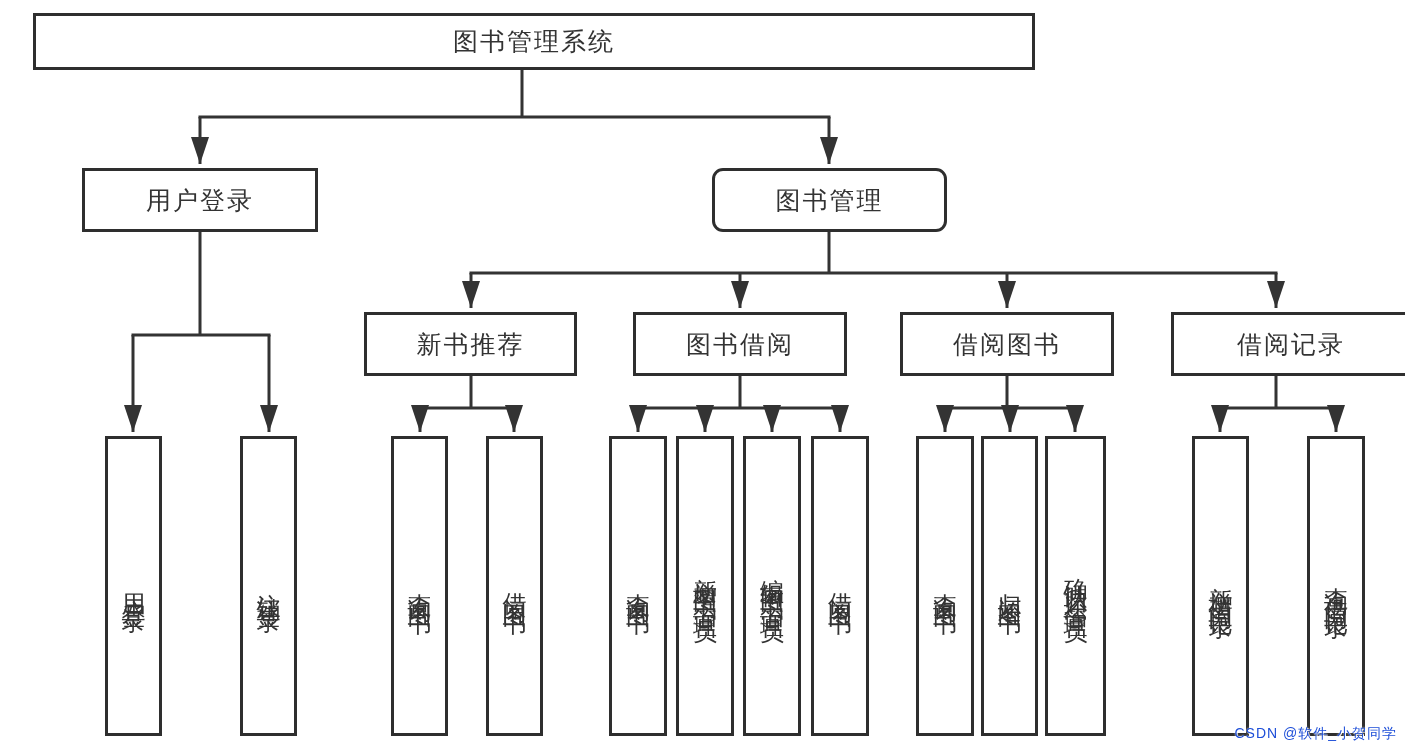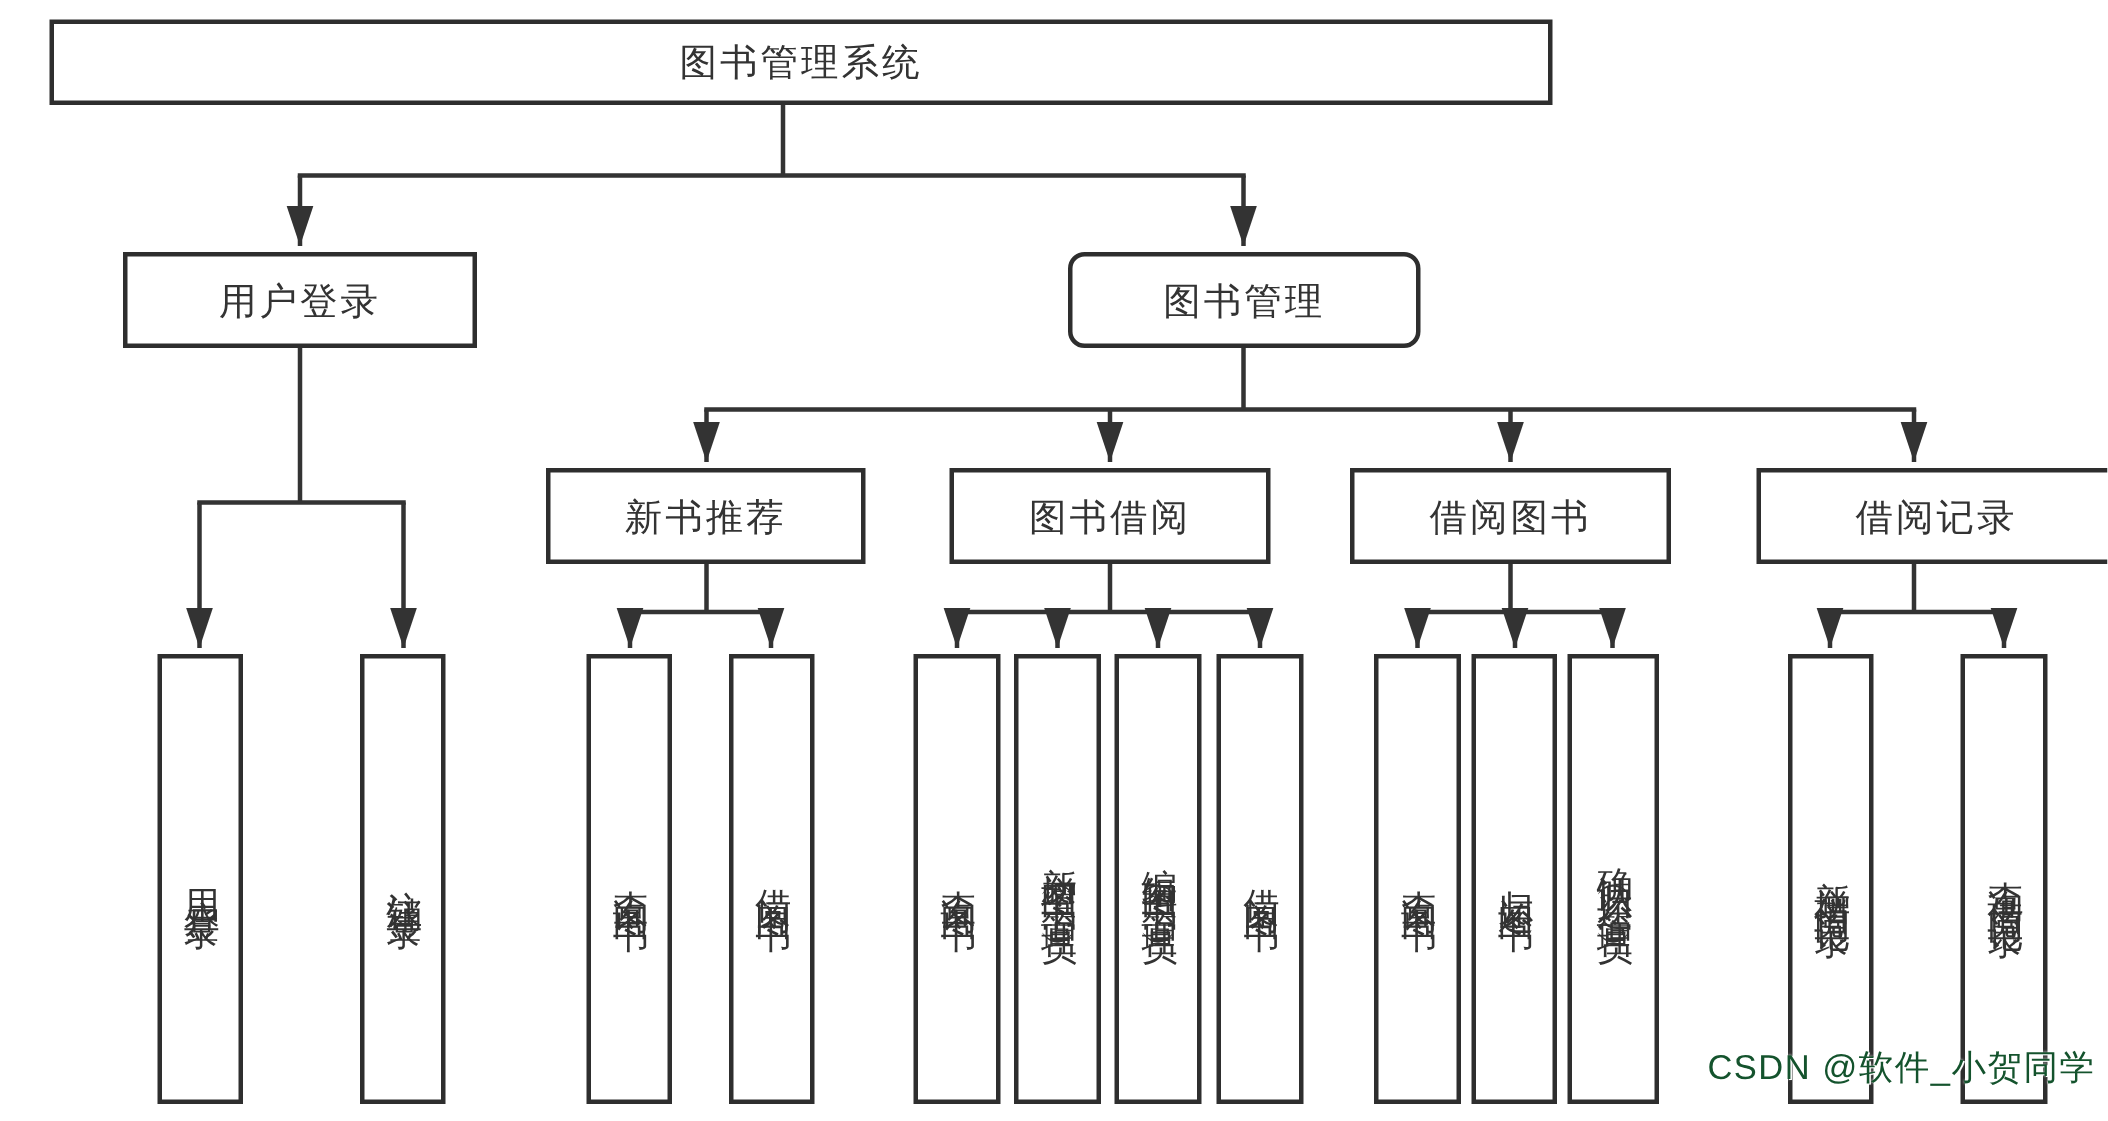--- a/index.html
+++ b/index.html
@@ -52,23 +52,23 @@
     writing-mode: vertical-rl;
     font-size: 24px;
     letter-spacing: 6px;
     color: #333333;
     line-height: 1;
     white-space: nowrap;
   }
   .watermark {
     position: absolute;
     right: 8px;
-    bottom: 20px;
-    font-size: 23px;
-    color: #14532d;
+    bottom: 4px;
+    font-size: 14px;
+    color: #1d4ed8;
     letter-spacing: 1px;
     text-shadow: 0 0 2px #ffffff, 1px 1px 0 #ffffff;
     z-index: 5;
     white-space: nowrap;
   }
 </style>
 </head>
 <body>
 
 <div class="canvas">

